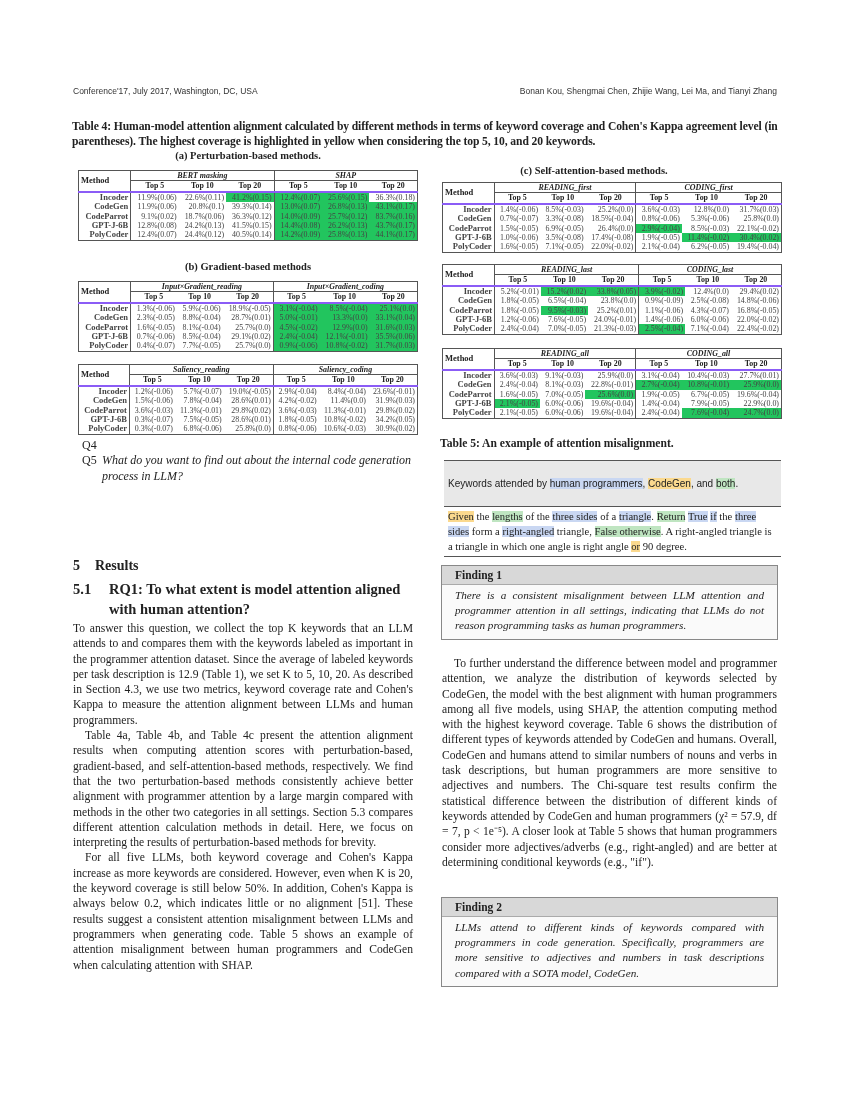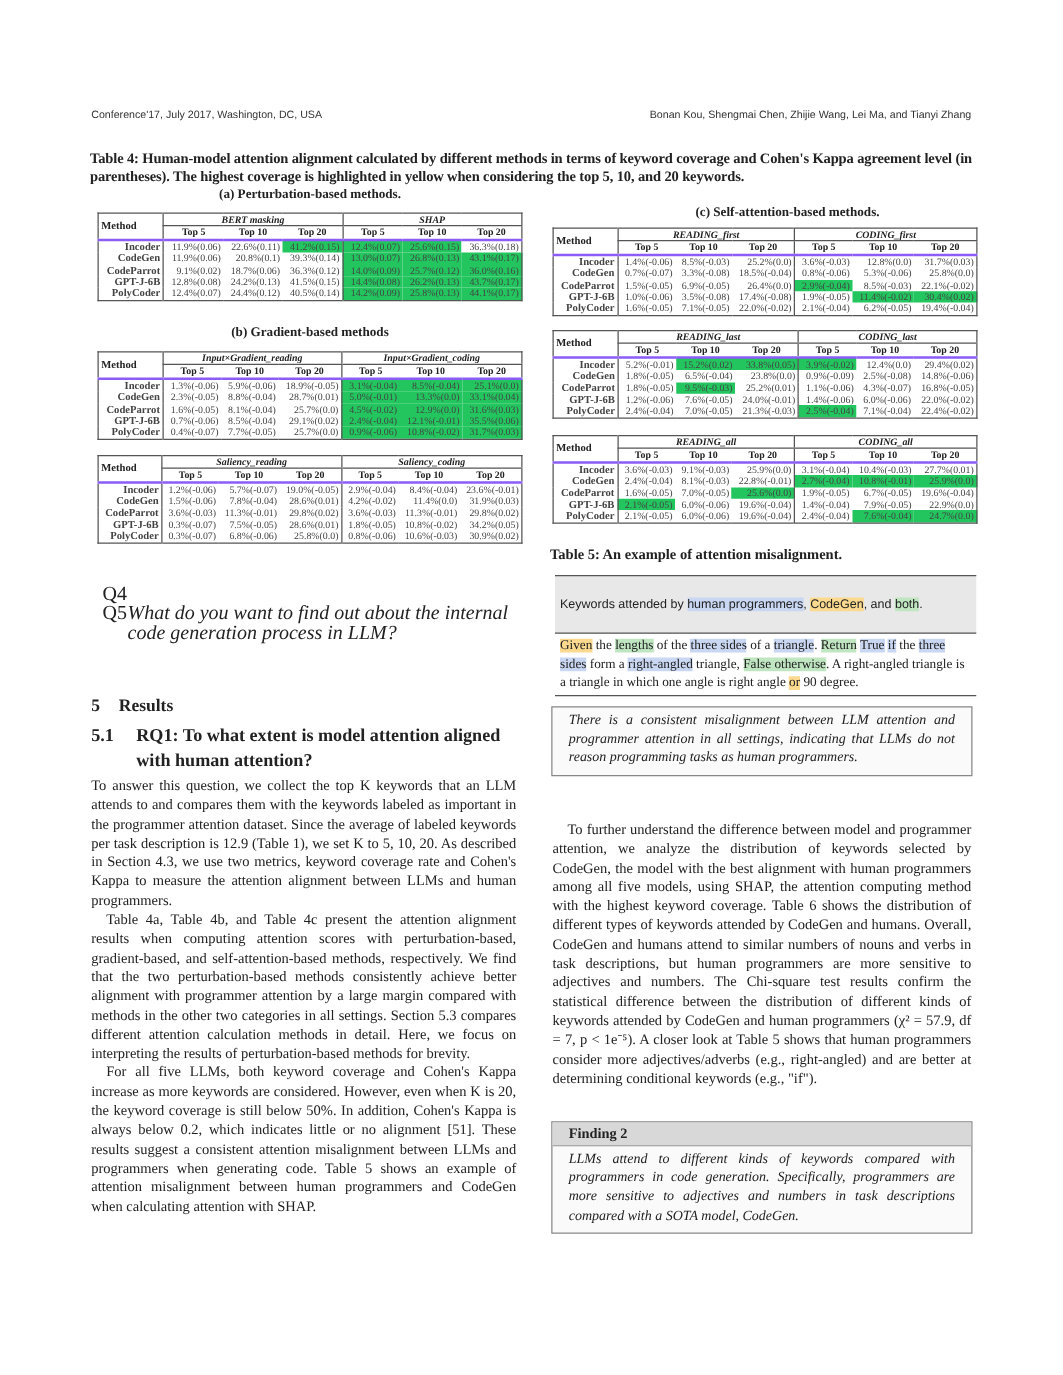--- a/index.html
+++ b/index.html
@@ -10,21 +10,21 @@
   table.dt { position:absolute; border-collapse:collapse; font-size:7.9px; border:1px solid #555; }
   table.dt th, table.dt td { padding:0 2px; white-space:nowrap; line-height:9.4px; }
   table.dt th.method { font-weight:bold; text-align:left; vertical-align:middle; border-right:1px solid #555; font-size:8.5px; }
   table.dt th.grp { font-style:italic; font-weight:bold; text-align:center; border-bottom:1px solid #555; }
   table.dt th.k { font-weight:bold; text-align:center; border-bottom:1.5px solid #555; }
   table.dt td.m { font-weight:bold; border-right:1px solid #555; font-size:8.5px; }
   table.dt td { text-align:right; color:#444; }
   table.dt .sep { border-left:1px solid #555; }
   table.dt tr.first td { border-top:2px solid #8b5cf6; }
   td.hl { background:#22c55e;margin-left:16px; }
-  .qlist { position:absolute; top:468px; left:82px; width:340px; font-size:16px; line-height:15.4px; }
+  .qlist { position:absolute; top:438px; left:82px; width:340px; font-size:12px; line-height:15.4px; }
   .qlist .q { display:flex; }
   .qlist .qn { width:20px; flex:none; }
   .qlist .qt { font-style:italic; }
   h2.sec { position:absolute; margin:0; font-size:14px; font-weight:bold; }
   .body { position:absolute; font-size:11.6px; line-height:15.3px; text-align:justify; }
   .body p { margin:0; }
   .body p.ind { text-indent:12px; }
   .caption5 { position:absolute; top:437px; left:440px; width:345px; font-size:11.6px; font-weight:bold; }
   .t5 { position:absolute; top:460px; left:444px; width:337px; font-size:10.6px; line-height:15px; }
   .t5 .hd { background:#e8e8e8; border-top:1.5px solid #555; border-bottom:1.5px solid #555; padding:15px 4px; font-family:"Liberation Sans", sans-serif; font-size:10px; }
@@ -45,21 +45,21 @@
 </div>
 
 <div class="caption4">Table 4: Human-model attention alignment calculated by different methods in terms of keyword coverage and Cohen's Kappa agreement level (in parentheses). The highest coverage is highlighted in yellow when considering the top 5, 10, and 20 keywords.</div>
 
 <div class="subcap" style="top:150px;left:78px;width:340px;">(a) Perturbation-based methods.</div>
 <div id="t4a"></div>
 
 <div class="subcap" style="top:261px;left:78px;width:340px;">(b) Gradient-based methods</div>
 <div id="t4b"></div>
 
-<div class="subcap" style="top:165px;left:460px;width:340px;text-align:center;">(c) Self-attention-based methods.</div>
+<div class="subcap" style="top:165px;left:424px;width:340px;text-align:center;">(c) Self-attention-based methods.</div>
 <div id="t4c"></div>
 
 <div class="caption5">Table 5: An example of attention misalignment.</div>
 <div class="t5">
   <div class="hd" id="t5h"><span>Keywords attended by </span><span class="hb">human programmers</span><span>, </span><span class="hy">CodeGen</span><span>, and </span><span class="hg">both</span><span>.</span></div>
   <div class="bd" id="t5b"><span class="hy">Given</span><span> the </span><span class="hg">lengths</span><span> of the </span><span class="hb">three sides</span><span> of a </span><span class="hb">triangle</span><span>. </span><span class="hg">Return</span><span> </span><span class="hb">True</span><span> </span><span class="hb">if</span><span> the </span><span class="hb">three sides</span><span> form a </span><span class="hb">right-angled</span><span> triangle, </span><span class="hg">False otherwise</span><span>. A right-angled triangle is a triangle in which one angle is right angle </span><span class="hy">or</span><span> 90 degree.</span></div>
 </div>
 
 <div class="qlist">
   <div class="q">
@@ -79,20 +79,21 @@
     <span>RQ1: To what extent is model attention aligned with human attention?</span>
 </h2>
 
 <div class="body" style="top:621px;left:73px;width:340px;">
   <p>To answer this question, we collect the top K keywords that an LLM attends to and compares them with the keywords labeled as important in the programmer attention dataset. Since the average of labeled keywords per task description is 12.9 (Table 1), we set K to 5, 10, 20. As described in Section 4.3, we use two metrics, keyword coverage rate and Cohen's Kappa to measure the attention alignment between LLMs and human programmers.</p>
   <p class="ind">Table 4a, Table 4b, and Table 4c present the attention alignment results when computing attention scores with perturbation-based, gradient-based, and self-attention-based methods, respectively. We find that the two perturbation-based methods consistently achieve better alignment with programmer attention by a large margin compared with methods in the other two categories in all settings. Section 5.3 compares different attention calculation methods in detail. Here, we focus on interpreting the results of perturbation-based methods for brevity.</p>
   <p class="ind">For all five LLMs, both keyword coverage and Cohen's Kappa increase as more keywords are considered. However, even when K is 20, the keyword coverage is still below 50%. In addition, Cohen's Kappa is always below 0.2, which indicates little or no alignment [51]. These results suggest a consistent attention misalignment between LLMs and programmers when generating code. Table 5 shows an example of attention misalignment between human programmers and CodeGen when calculating attention with SHAP.</p>
 </div>
 
 <div class="finding" style="top:565px;left:441px;width:335px;">
+  <div class="ft">Finding 1</div>
   <div class="fb">There is a consistent misalignment between LLM attention and programmer attention in all settings, indicating that LLMs do not reason programming tasks as human programmers.</div>
 </div>
 
 <div class="body" style="top:656px;left:442px;width:335px;">
   <p class="ind">To further understand the difference between model and programmer attention, we analyze the distribution of keywords selected by CodeGen, the model with the best alignment with human programmers among all five models, using SHAP, the attention computing method with the highest keyword coverage. Table 6 shows the distribution of different types of keywords attended by CodeGen and humans. Overall, CodeGen and humans attend to similar numbers of nouns and verbs in task descriptions, but human programmers are more sensitive to adjectives and numbers. The Chi-square test results confirm the statistical difference between the distribution of different kinds of keywords attended by CodeGen and human programmers (χ² = 57.9, df = 7, p &lt; 1e⁻⁵). A closer look at Table 5 shows that human programmers consider more adjectives/adverbs (e.g., right-angled) and are better at determining conditional keywords (e.g., "if").</p>
 </div>
 
 <div class="finding" style="top:897px;left:441px;width:335px;">
   <div class="ft">Finding 2</div>
   <div class="fb">LLMs attend to different kinds of keywords compared with programmers in code generation. Specifically, programmers are more sensitive to adjectives and numbers in task descriptions compared with a SOTA model, CodeGen.</div>
@@ -131,21 +132,21 @@
         <td class="hl">26.8%(0.13)</td>
         <td class="hl">43.1%(0.17)</td>
       </tr>
       <tr>
         <td class="m">CodeParrot</td>
         <td class="">9.1%(0.02)</td>
         <td class="">18.7%(0.06)</td>
         <td class="">36.3%(0.12)</td>
         <td class="sep hl">14.0%(0.09)</td>
         <td class="hl">25.7%(0.12)</td>
-        <td class="hl">36.0%(0.16)</td>
+        <td class="hl">83.7%(0.16)</td>
       </tr>
       <tr>
         <td class="m">GPT-J-6B</td>
         <td class="">12.8%(0.08)</td>
         <td class="">24.2%(0.13)</td>
         <td class="">41.5%(0.15)</td>
         <td class="sep hl">14.4%(0.08)</td>
         <td class="hl">26.2%(0.13)</td>
         <td class="hl">43.7%(0.17)</td>
       </tr>

